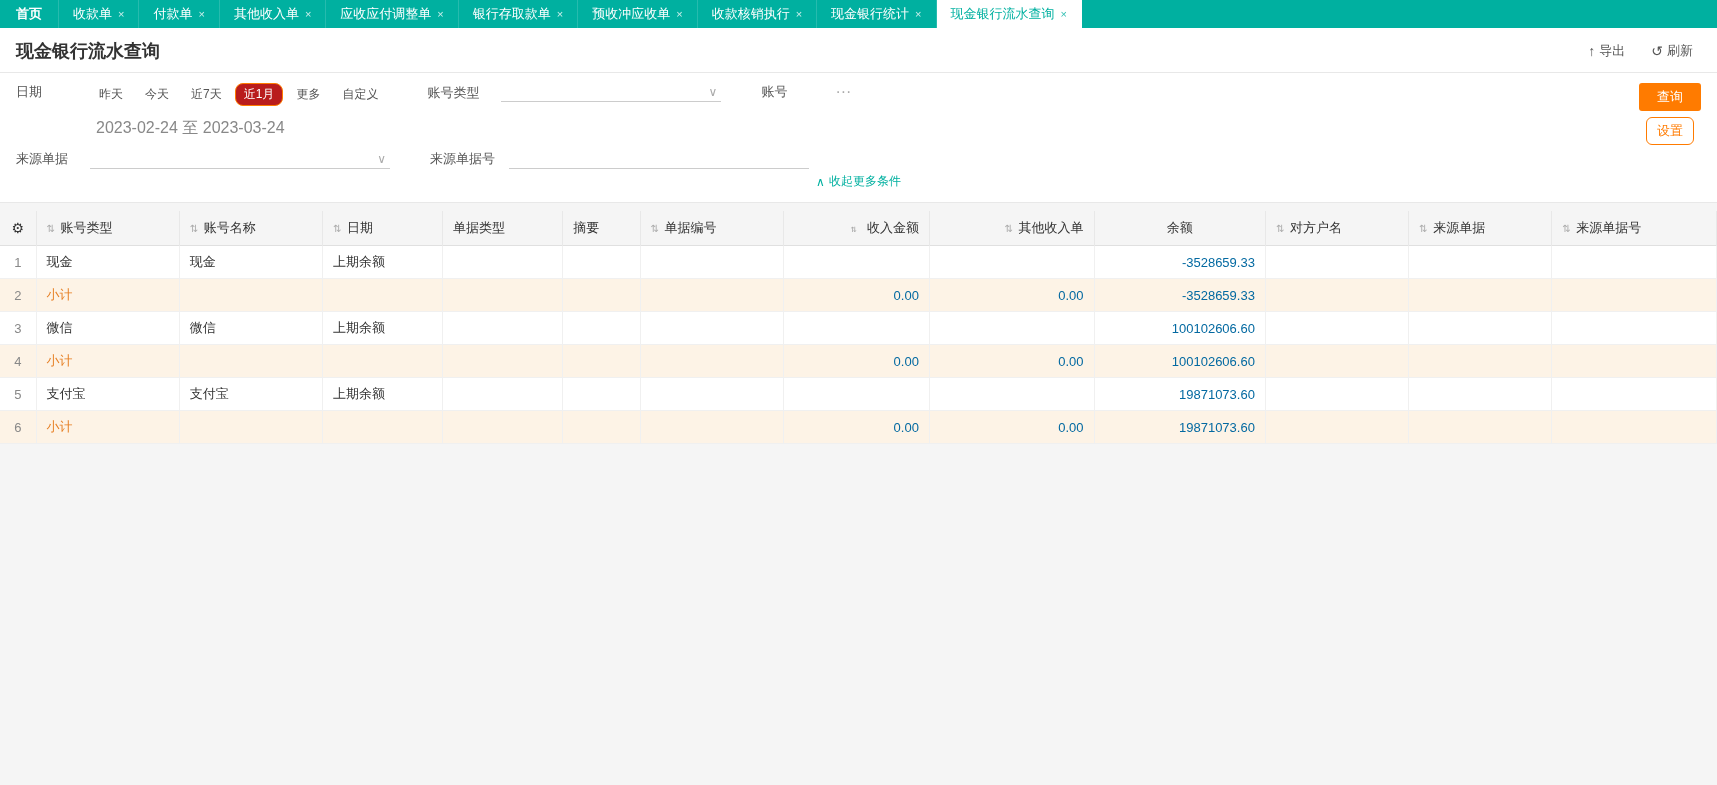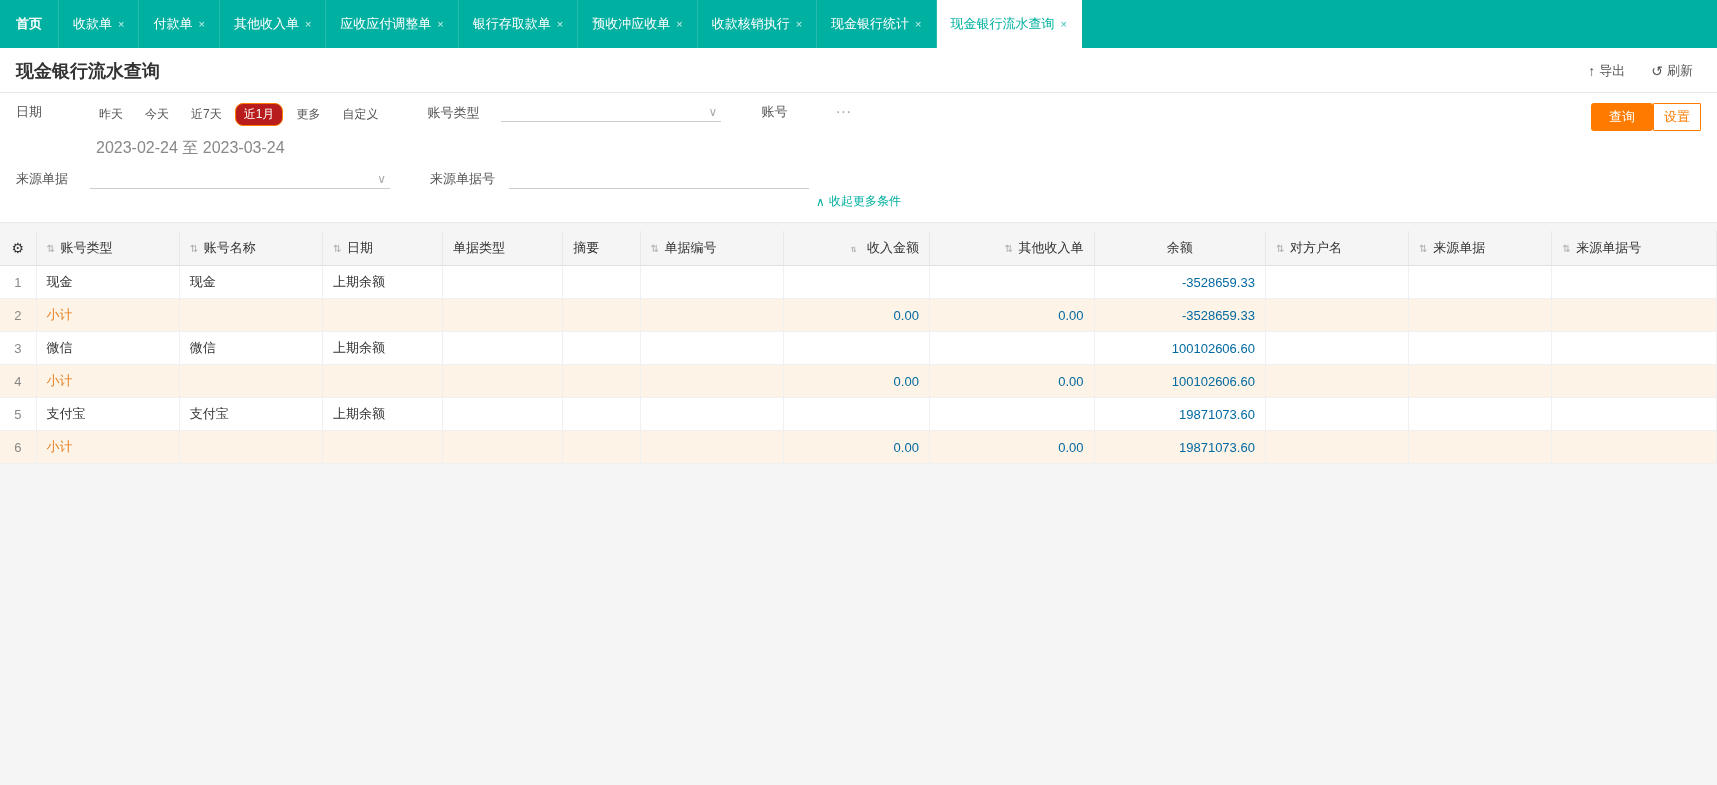--- a/index.html
+++ b/index.html
@@ -3,21 +3,21 @@
   <meta charset="utf-8">
   <style>
     * { box-sizing: border-box; margin: 0; padding: 0; }
     body { font-family: "Microsoft YaHei", "SimHei", Arial, sans-serif; font-size: 13px; background: #f5f5f5; color: #333; }
 
     
     .top-nav {
       display: flex;
       align-items: center;
       background: #00b0a0;
-      height: 48px;
+      height: 28px;
       padding: 0 0;
       overflow: hidden;
     }
     .nav-item {
       display: flex;
       align-items: center;
       padding: 0 14px;
       height: 100%;
       color: #fff;
       font-size: 13px;
@@ -147,39 +147,40 @@
       border-radius: 3px;
       padding: 5px 18px;
       font-size: 13px;
       cursor: pointer;
       white-space: nowrap;
     }
     .settings-btn {
       background: #fff;
       color: #ff7b00;
       border: 1px solid #ff7b00;
-      border-radius: 1px;
+      border-radius: 6px;
       padding: 4px 10px;
       font-size: 13px;
       cursor: pointer;
       white-space: nowrap;
     }
     .collapse-bar {
       display: flex;
       justify-content: center;
       align-items: center;
       padding: 4px 0;
       color: #00b0a0;
       font-size: 12px;
       cursor: pointer;
       gap: 4px;
     }
     .right-buttons {
       display: flex;
-      flex-direction: row;
+      flex-direction: column;
+      gap: 6px;
       margin-left: 16px;
       align-items: center;
     }
 
     
     .table-container {
       background: #fff;
       margin: 8px 0 0 0;
       overflow: auto;
     }

